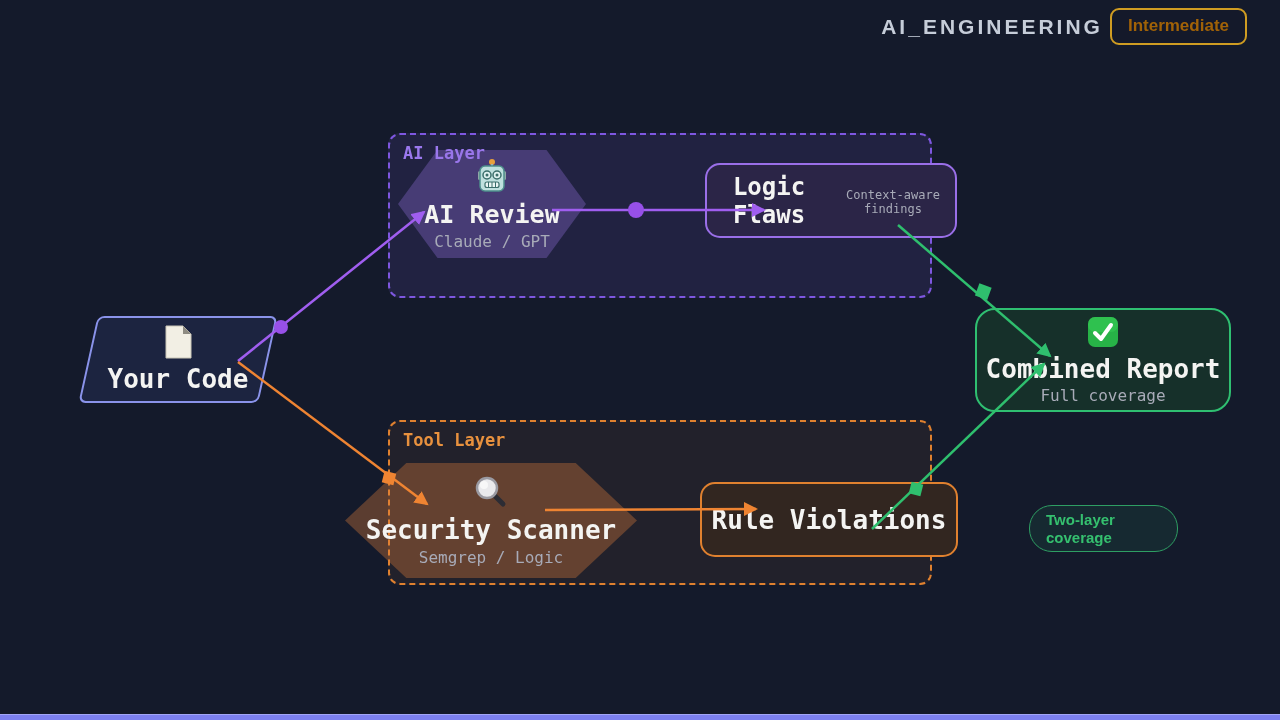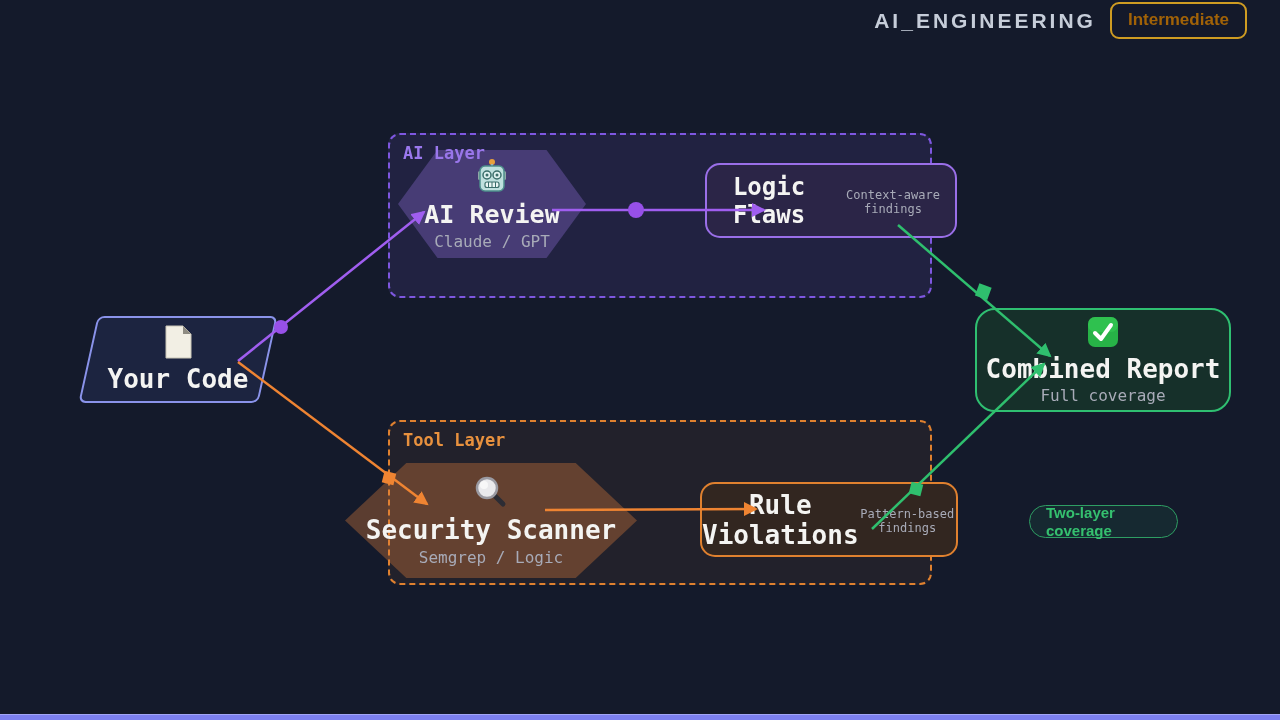--- a/index.html
+++ b/index.html
@@ -12,22 +12,22 @@
   .stage { position: absolute; inset: 0; width: 1280px; height: 720px; }
 
   
   .app-title {
     position: absolute; left: 32px; top: 17px;
     font-family: "Liberation Sans", sans-serif;
     font-weight: bold; font-size: 26px; letter-spacing: 0.5px;
     color: #5a5fe6;
   }
   .header-right {
-    position: absolute; right: 33px; top: 2px;
-    display: flex; align-items: center; gap: 14px;
+    position: absolute; right: 33px; top: 8px;
+    display: flex; align-items: center; gap: 7px;
   }
   .track-label {
     font-family: "Liberation Sans", sans-serif;
     font-weight: bold; font-size: 21px; letter-spacing: 3px;
     color: #c6cdd9;
   }
   .level-badge {
     font-family: "Liberation Sans", sans-serif;
     font-weight: bold; font-size: 17px;
     color: #a16207;
@@ -119,21 +119,21 @@
     border: 2px solid #2fbf71; border-radius: 20px;
     background: #16302a;
     display: flex; flex-direction: column; align-items: center; justify-content: center;
     text-align: center;
   }
   .combined-report .node-title { font-size: 26px; margin-top: 2px; }
   .combined-report .node-sub { font-size: 16px; margin-top: 2px; }
 
   
   .coverage-pill {
-    position: absolute; left: 1029px; top: 505px; width: 149px; height: 33px;
+    position: absolute; left: 1029px; top: 505px; width: 149px; height: 47px;
     z-index: 2;
     border: 1.5px solid #2e9e63; border-radius: 23px;
     background: rgba(46, 180, 110, 0.10);
     display: flex; align-items: center;
     padding-left: 16px;
   }
   .coverage-pill .pill-text {
     font-family: "Liberation Sans", sans-serif;
     font-weight: bold; font-size: 15px; line-height: 18px;
     color: #35c06f; width: 100px;
@@ -216,21 +216,20 @@
         <circle cx="13" cy="13" r="10" fill="#e9e9ec" stroke="#9a9aa2" stroke-width="2.5"></circle>
         <circle cx="10" cy="10" r="4" fill="#f8f8fa" opacity="0.9"></circle>
       </svg>
     </span>
     <div class="node-title">Security Scanner</div>
     <div class="node-sub">Semgrep / Logic</div>
   </div>
 
   <div class="finding-box rule-violations">
     <div class="node-title">Rule Violations</div>
-    <div class="node-sub">Pattern-based findings</div>
   </div>
 
   <div class="combined-report">
     <span class="icon">
       <svg width="32" height="32" viewBox="0 0 32 32">
         <rect x="1" y="1" width="30" height="30" rx="7" fill="#27b347"></rect>
         <rect x="1" y="1" width="30" height="15" rx="7" fill="#35c955" opacity="0.6"></rect>
         <path d="M8 17 l6 6 L24 9" fill="none" stroke="#ffffff" stroke-width="4" stroke-linecap="round" stroke-linejoin="round"></path>
       </svg>
     </span>

